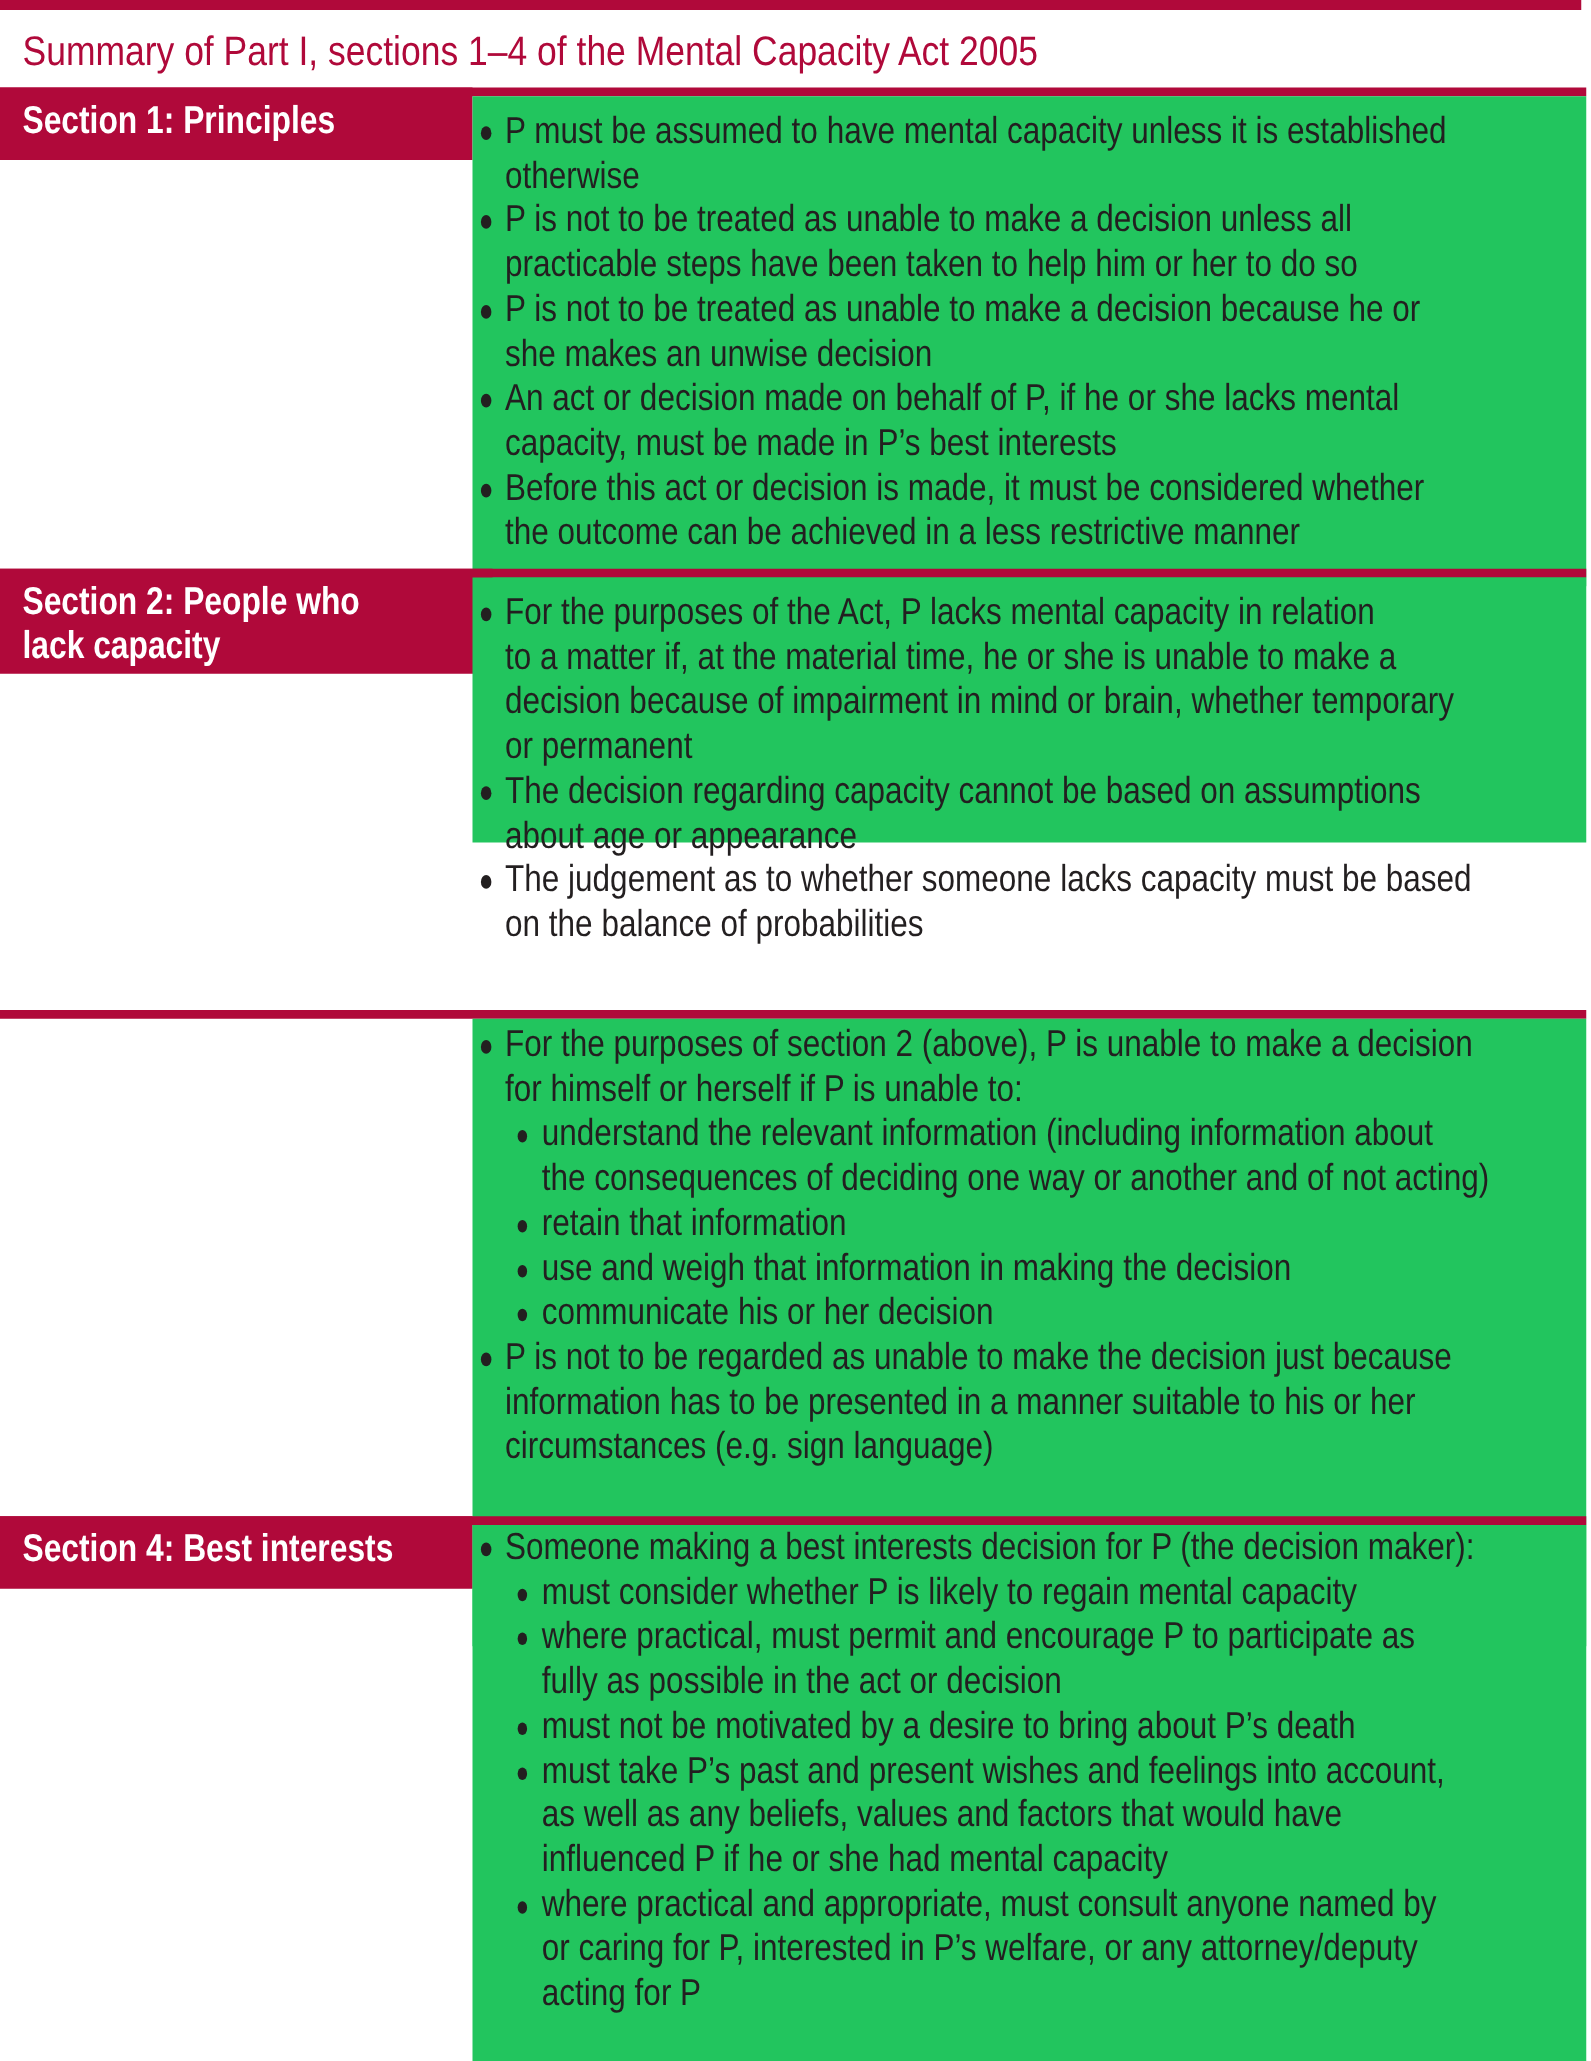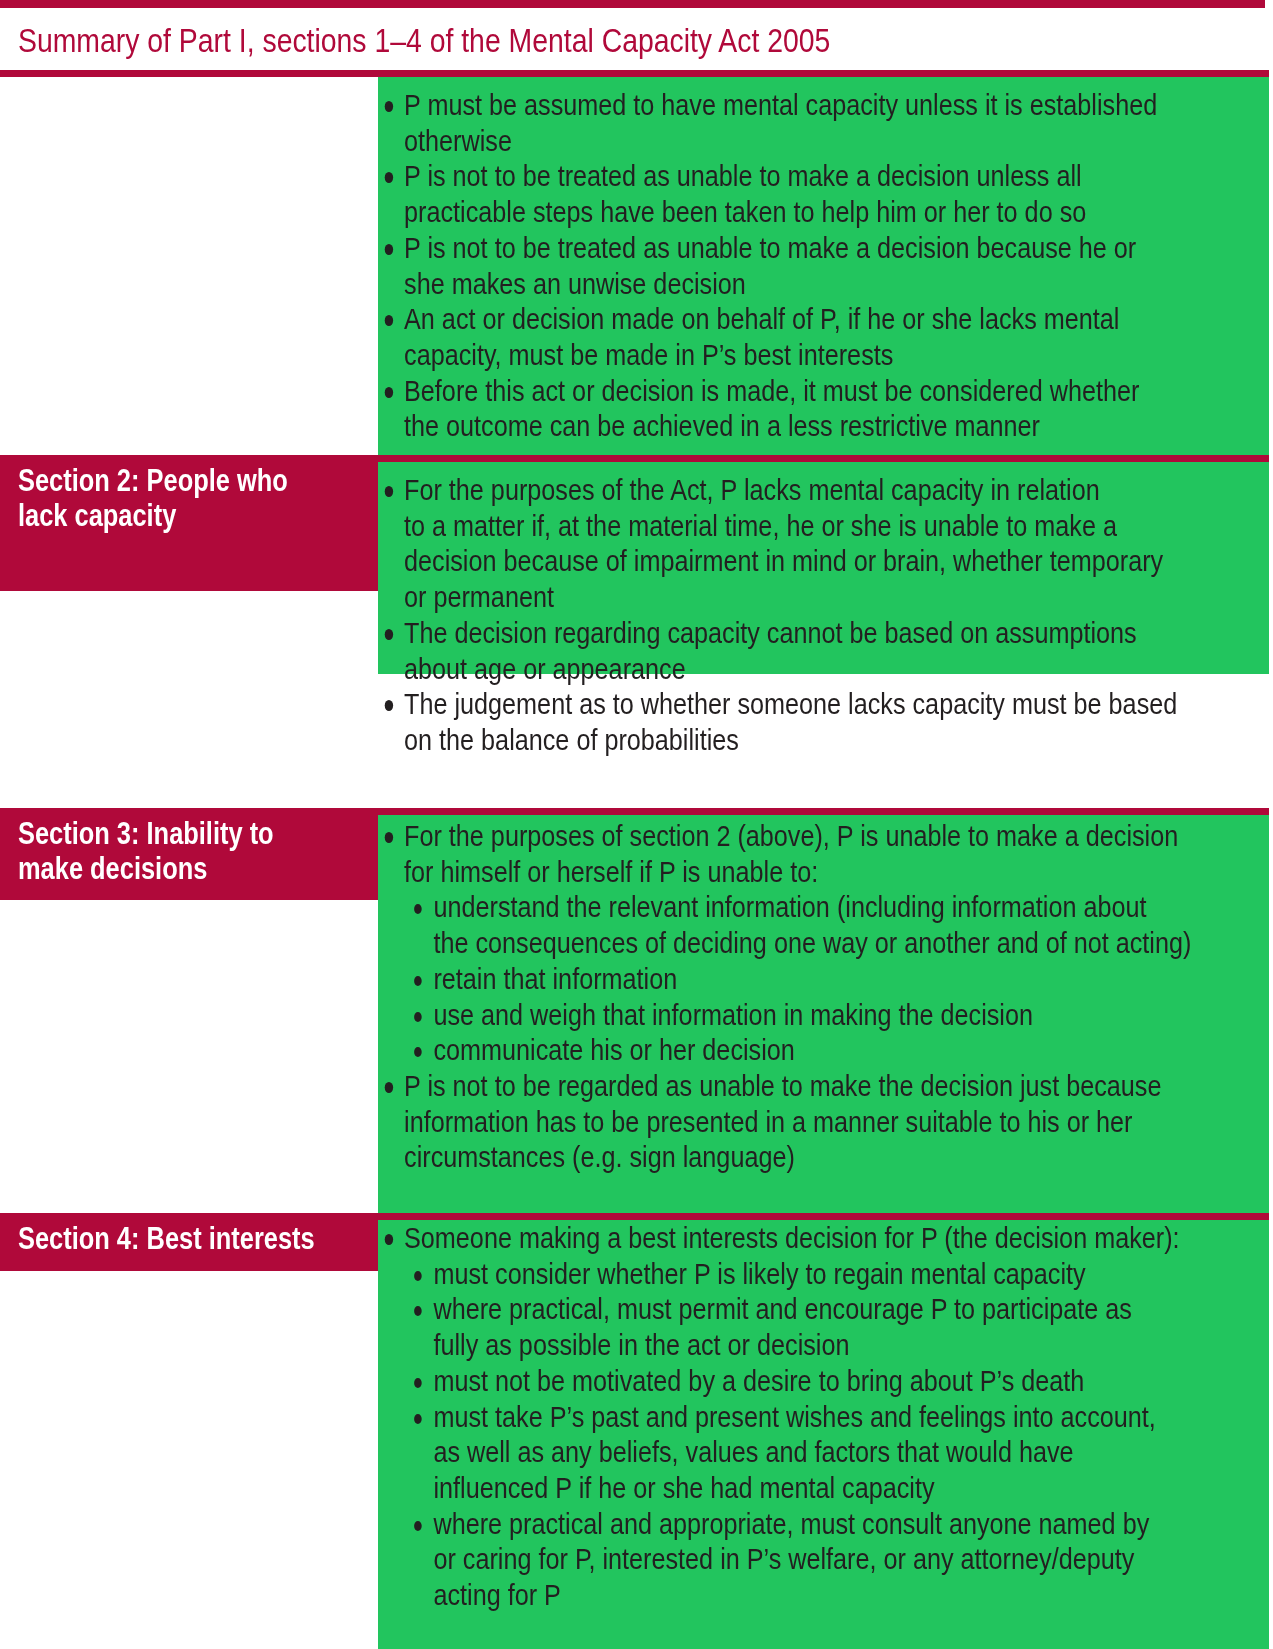--- a/index.html
+++ b/index.html
@@ -25,20 +25,25 @@
   .line { display: block; font-size: 30px; line-height: 35.7px; color: #231f20; white-space: nowrap; }
 </style>
 </head>
 <body>
 
 <div class="top-rule"></div>
 <div class="title">Summary of Part I, sections 1–4 of the Mental Capacity Act 2005</div>
 
 <div class="row" style="top:70px;height:399px;">
   <div class="row-rule"></div>
+  <div class="row-header" style="height:58px;">
+    <div class="row-header-text">
+      <div>Section 1: Principles</div>
+    </div>
+  </div>
   <div class="row-panel" style="height:392px;">
     <div class="panel-inner" style="top:10px;">
       <div class="bullet">
           <span class="bullet-dot"></span>
         <span class="line">P must be assumed to have mental capacity unless it is established</span>
         <span class="line">otherwise</span>
         </div>
       <div class="bullet">
           <span class="bullet-dot"></span>
         <span class="line">P is not to be treated as unable to make a decision unless all</span>
@@ -58,21 +63,21 @@
           <span class="bullet-dot"></span>
         <span class="line">Before this act or decision is made, it must be considered whether</span>
         <span class="line">the outcome can be achieved in a less restrictive manner</span>
         </div>
     </div>
   </div>
 </div>
 
 <div class="row" style="top:455px;height:305px;">
   <div class="row-rule"></div>
-  <div class="row-header" style="height:136px;padding-left:16px;">
+  <div class="row-header" style="height:84px;padding-left:16px;">
     <div class="row-header-text">
       <div>Section 2: People who</div>
       <div>lack capacity</div>
     </div>
   </div>
   <div class="row-panel" style="height:212px;">
     <div class="panel-inner" style="top:10px;">
       <div class="bullet">
           <span class="bullet-dot"></span>
         <span class="line">For the purposes of the Act, P lacks mental capacity in relation</span>
@@ -89,26 +94,20 @@
           <span class="bullet-dot"></span>
         <span class="line">The judgement as to whether someone lacks capacity must be based</span>
         <span class="line">on the balance of probabilities</span>
         </div>
     </div>
   </div>
 </div>
 
 <div class="row" style="top:808px;height:400px;">
   <div class="row-rule"></div>
-  <div class="row-header" style="height:92px;">
-    <div class="row-header-text">
-      <div>Section 3: Inability to</div>
-      <div>make decisions</div>
-    </div>
-  </div>
   <div class="row-panel" style="height:502px;">
     <div class="panel-inner" style="top:3px;">
       <div class="bullet">
           <span class="bullet-dot"></span>
         <span class="line">For the purposes of section 2 (above), P is unable to make a decision</span>
         <span class="line">for himself or herself if P is unable to:</span>
         </div>
       <div class="bullet level2">
           <span class="bullet-dot"></span>
         <span class="line">understand the relevant information (including information about</span>

